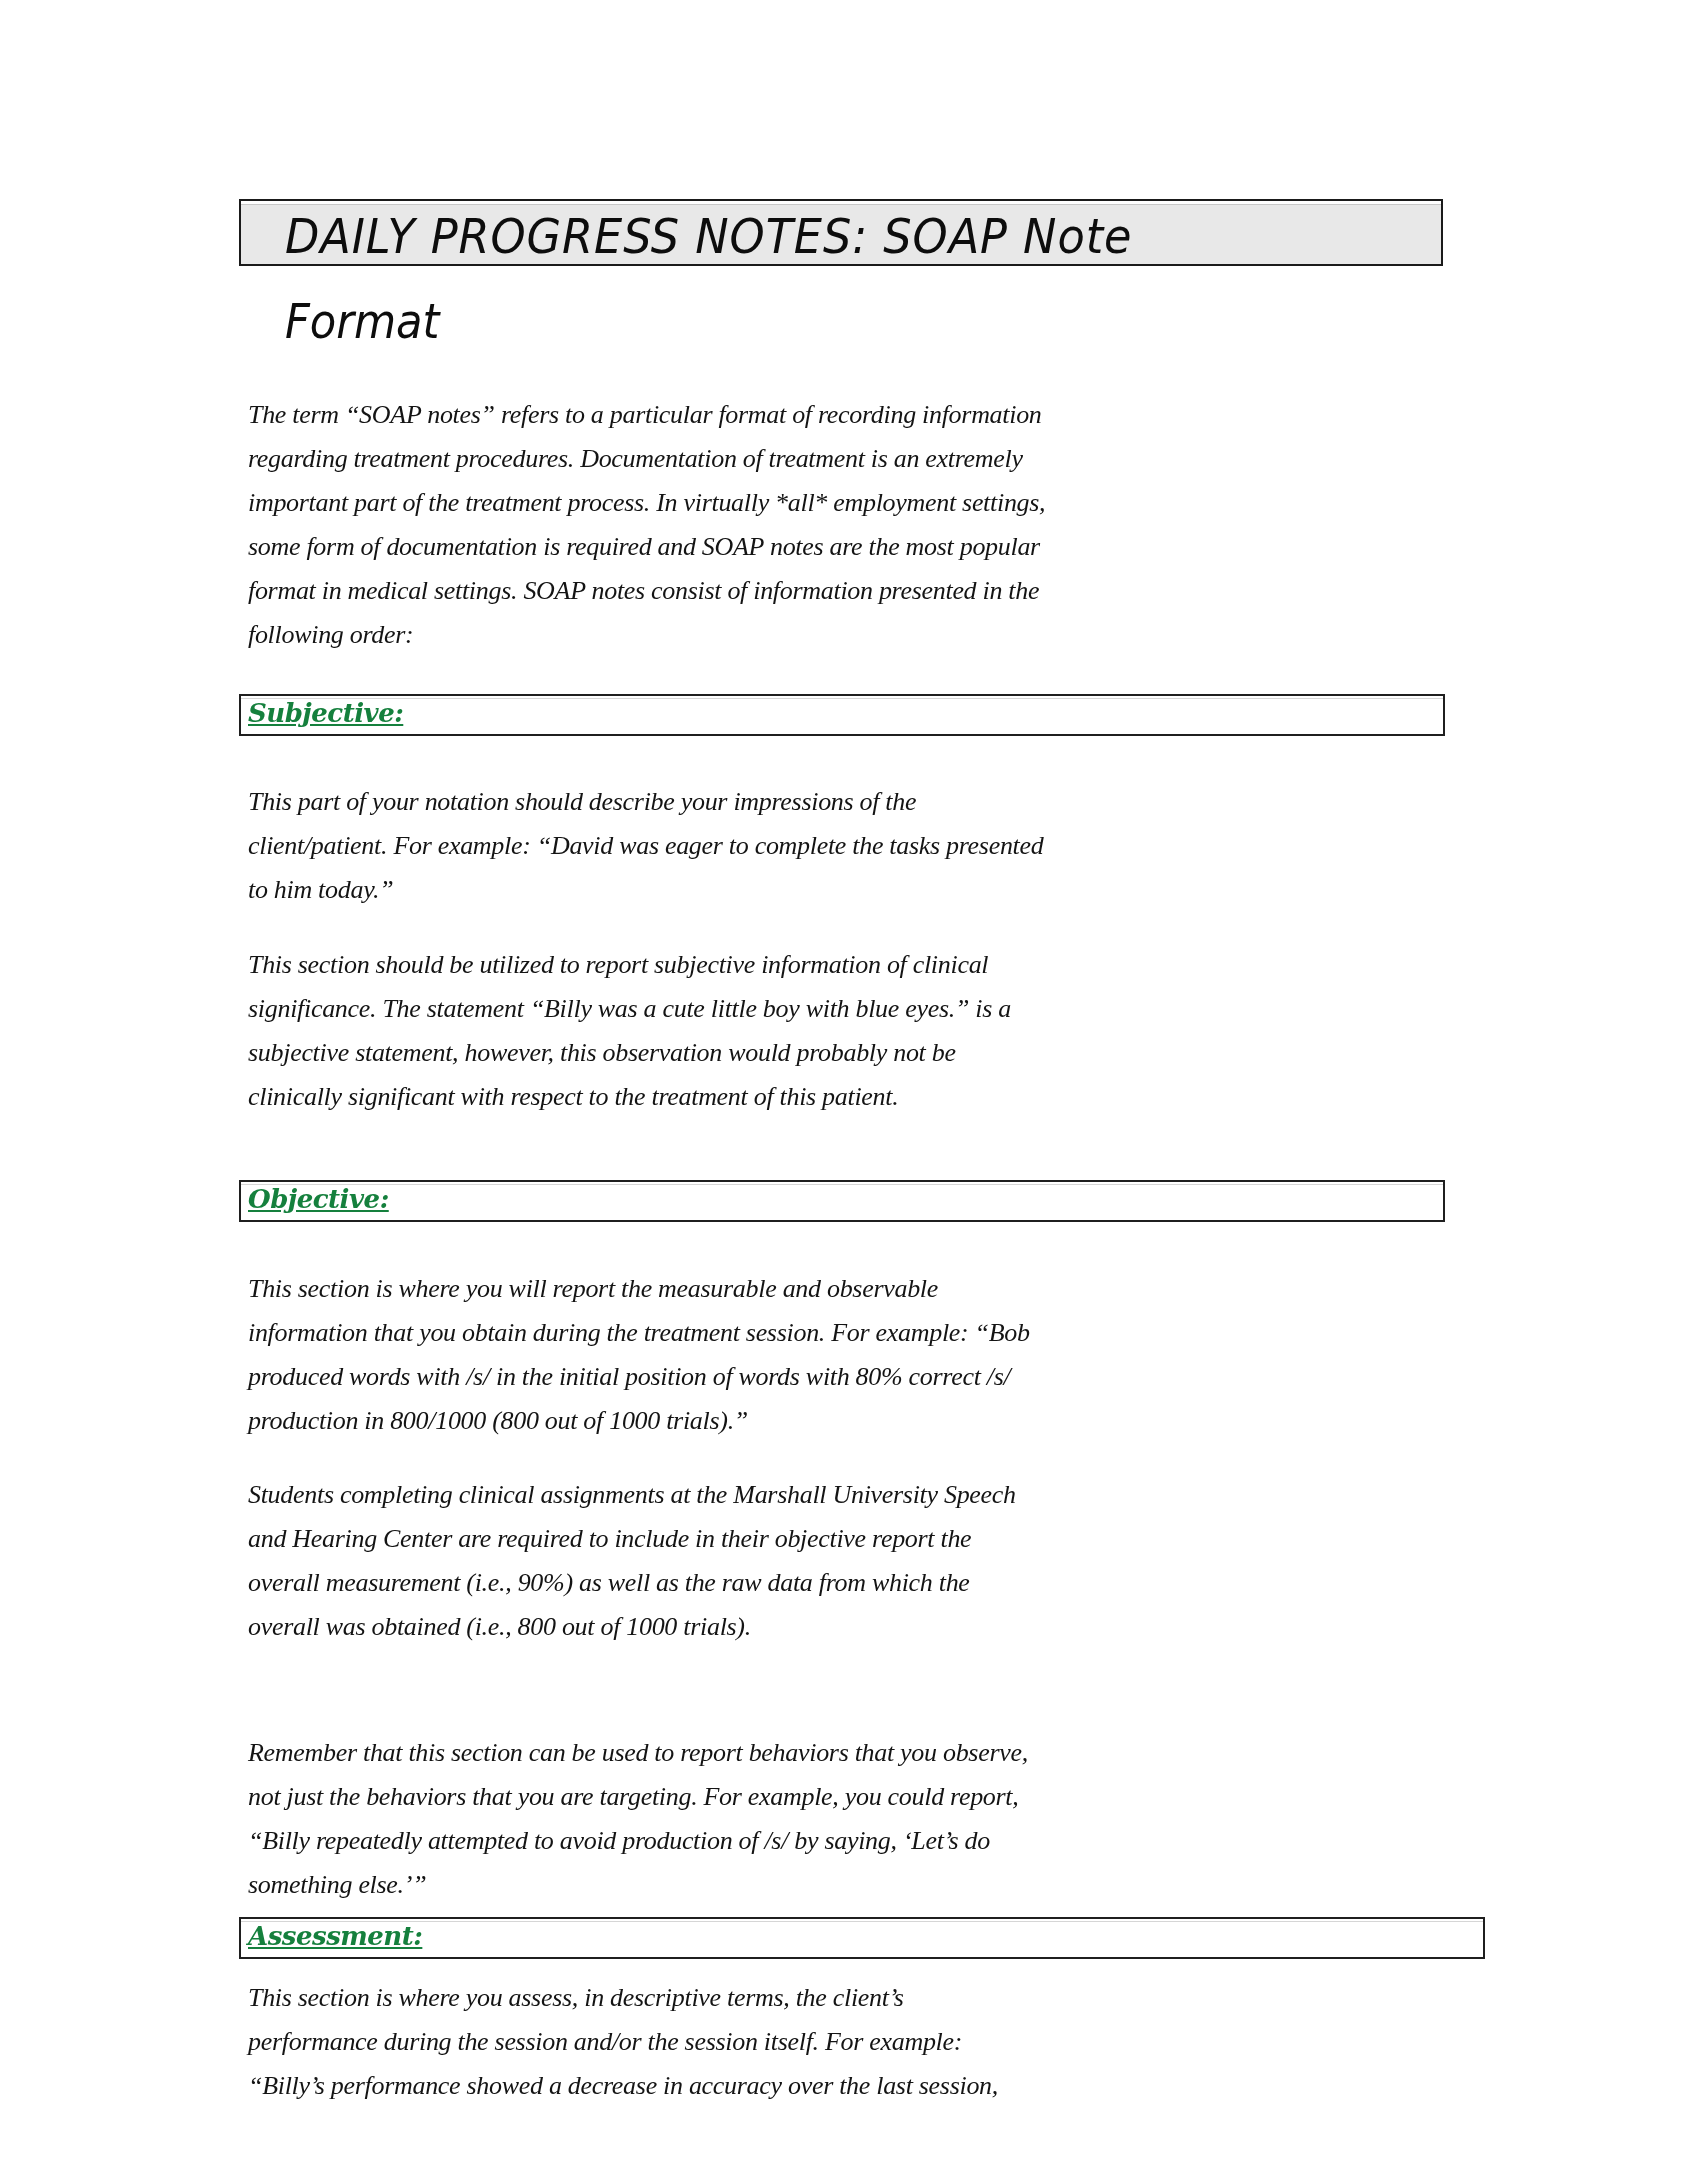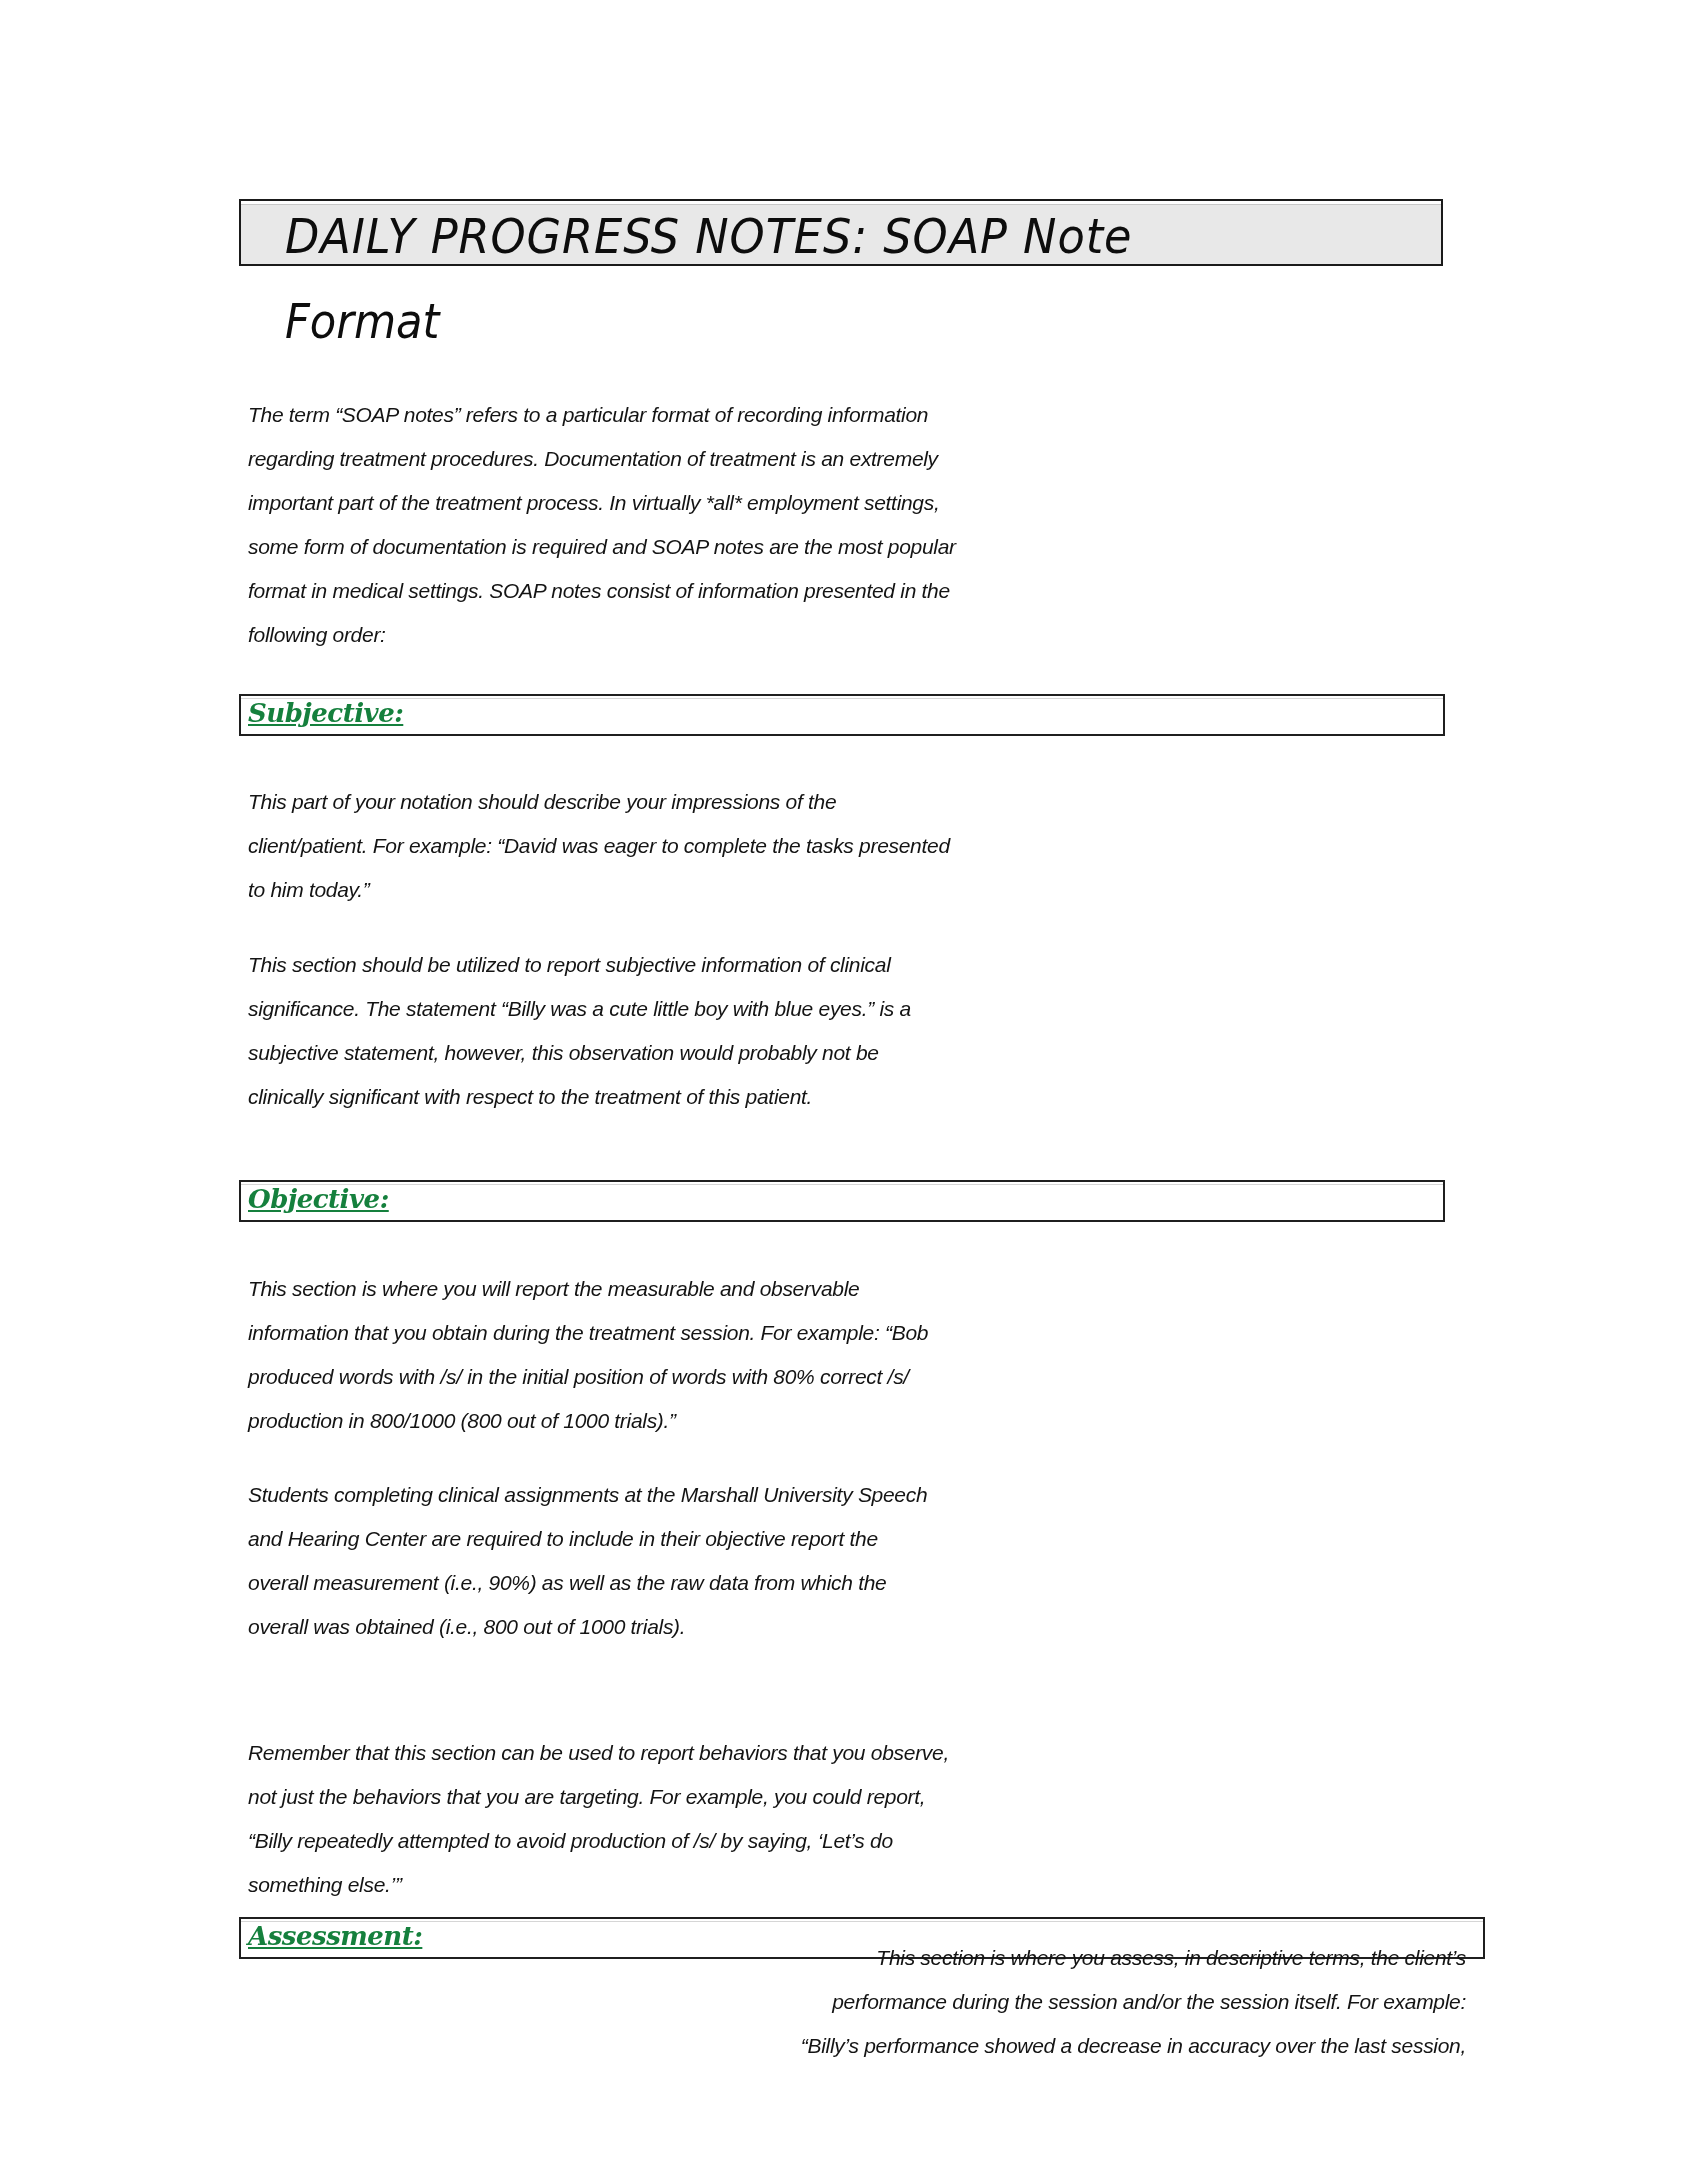--- a/index.html
+++ b/index.html
@@ -54,23 +54,23 @@
       font-size: 48px;
       color: #0d0d0d;
       white-space: nowrap;
       transform: scaleX(0.9);
       transform-origin: left top;
     }
     .para {
       position: absolute;
       left: 248px;
       width: 1218px;
-      font-family: Liberation Sans, sans-serif;
+      font-family: Liberation Serif, serif;
       font-style: italic;
-      font-size: 21px;
+      font-size: 26px;
       line-height: 44px;
       color: #141414;
       letter-spacing: -0.3px;
     }
     .para .line {
       display: block;
       white-space: nowrap;
     }
     .section-box {
       position: absolute;
@@ -152,20 +152,20 @@
     <span class="line">Remember that this section can be used to report behaviors that you observe,</span>
     <span class="line">not just the behaviors that you are targeting. For example, you could report,</span>
     <span class="line">“Billy repeatedly attempted to avoid production of /s/ by saying, ‘Let’s do</span>
     <span class="line">something else.’”</span>
   </div>
 
   <div class="section-box" style="top:1917px;padding-left:40px;">
     <span class="section-label">Assessment:</span>
   </div>
 
-  <div class="para" style="top:1936px;text-align:right;">
+  <div class="para" style="top:1976px;">
     <span class="line">This section is where you assess, in descriptive terms, the client’s</span>
     <span class="line">performance during the session and/or the session itself. For example:</span>
     <span class="line">“Billy’s performance showed a decrease in accuracy over the last session,</span>
   </div>
 
 </div>
 
 
 </body></html>

